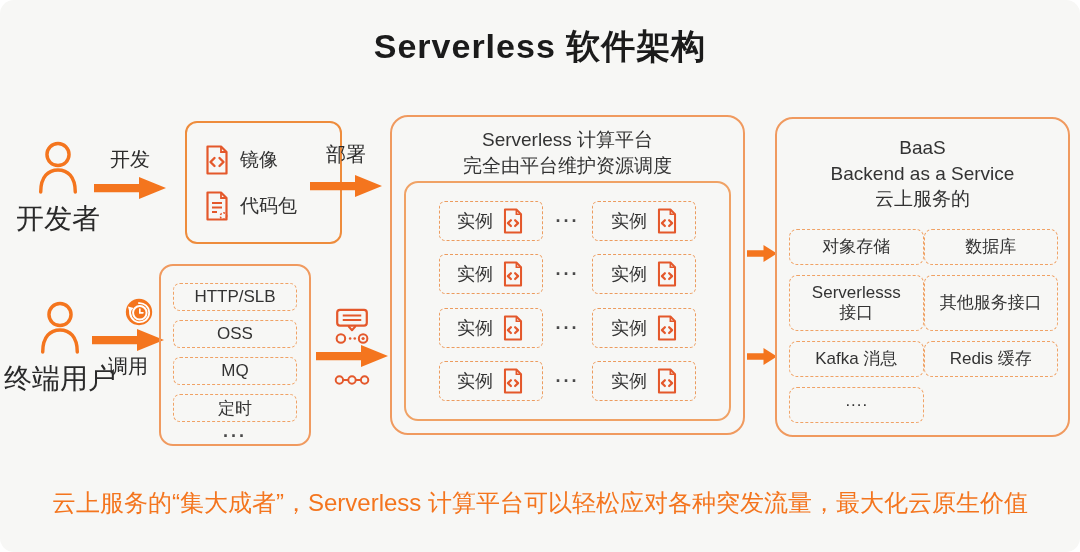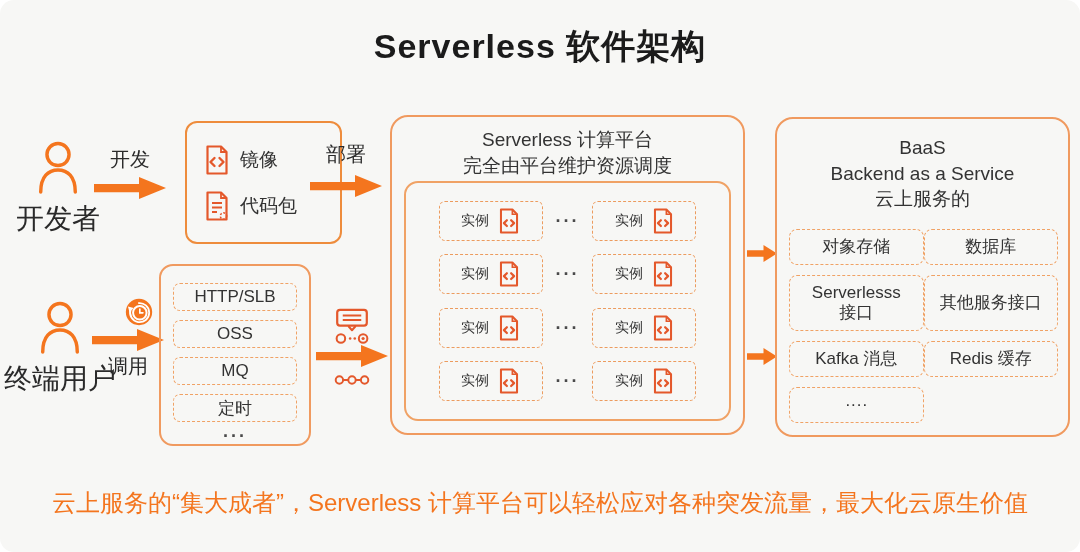--- a/index.html
+++ b/index.html
@@ -57,21 +57,21 @@
   .platform-box{position:absolute;left:390px;top:115px;width:355px;height:320px;
                 border:2px solid var(--box-border,#F09A5F);border-radius:18px;}
   .platform-title{margin-top:10px;text-align:center;font-size:19px;color:var(--text,#333);line-height:1.38;}
   .instances-box{position:absolute;left:12px;top:64px;right:12px;bottom:12px;
                  border:2px solid var(--dashed-border,#F0A265);border-radius:14px;
                  display:flex;flex-direction:column;justify-content:space-evenly;padding:4px 0;}
   .instance-row{display:flex;align-items:center;justify-content:center;gap:13px;}
   .instance{width:104px;height:40px;border:1.5px dashed #EC9B5E;border-radius:6px;
             display:flex;align-items:center;justify-content:center;gap:9px;}
   .instance svg{width:22px;height:26px;}
-  .instance-label{font-size:14px;color:var(--text,#333);}
+  .instance-label{font-size:18px;color:var(--text,#333);}
 
   
   .baas-box{position:absolute;left:775px;top:117px;width:295px;height:320px;
             border:2px solid var(--box-border,#F09A5F);border-radius:18px;}
   .baas-title{margin-top:16px;text-align:center;font-size:19px;color:var(--text,#333);line-height:1.35;}
   .baas-grid{position:absolute;left:12px;right:10px;top:110px;bottom:12px;
              display:grid;grid-template-columns:1fr 1fr;gap:10px 0;}
   .baas-cell{border:1.5px dashed var(--dashed-border,#F0A265);border-radius:8px;
              display:flex;align-items:center;justify-content:center;text-align:center;
              font-size:17px;color:var(--text,#333);white-space:pre-line;line-height:1.2;}

